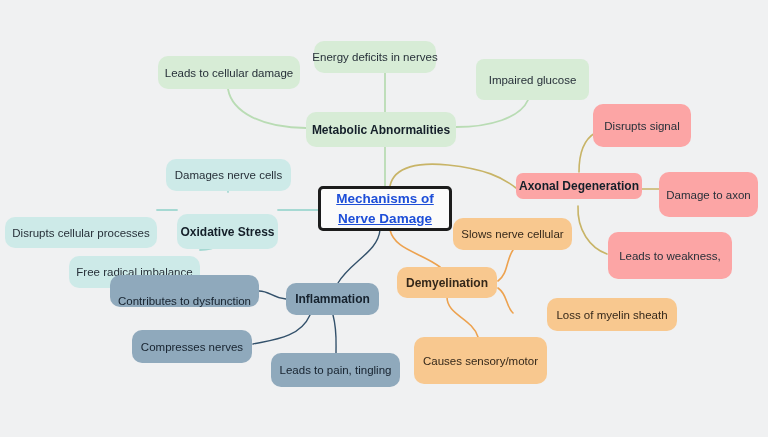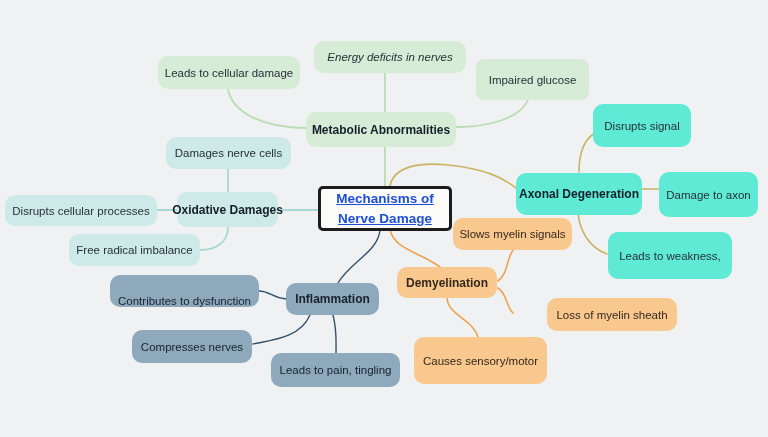--- a/index.html
+++ b/index.html
@@ -11,22 +11,22 @@
   .e-green  { stroke:#b9dcb4; stroke-width:1.8; }
   .e-teal   { stroke:#a6d9d3; stroke-width:1.8; }
   .e-tan    { stroke:#c8b467; stroke-width:1.6; }
   .e-navy   { stroke:#33516b; stroke-width:1.4; }
   .e-orange { stroke:#eda24f; stroke-width:1.6; }
 
   .node { position:absolute; z-index:2; display:flex; align-items:center; justify-content:center;
           border-radius:10px; font-size:11.5px; color:#273039; white-space:nowrap; padding:0 6px; }
   .parent { font-weight:bold; font-size:12px; color:#141f29; }
   .green  { background:#d7ecd6; }
-  .teal   { background:#cdeae8; }
-  .tan    { background:#5eead4; }
+  .teal   { background:#cdeae8;margin-top:22px; }
+  .tan    { background:#fca5a5; }
   .navy   { background:#8fa9bc; color:#16222e; }
   .orange { background:#f8c88f; color:#35281a; }
 
   .center-node { position:absolute; z-index:3; left:318px; top:186px; width:134px; height:45px;
                  background:#fbfbfa; border:3px solid #1c1c1c; border-radius:5px;
                  display:flex; flex-direction:column; align-items:center; justify-content:center;
                  font-weight:bold; font-size:13.5px; color:#1d4ed8; line-height:1.45; }
   .center-node span { display:block; text-decoration:underline; }
 </style>
 </head>
@@ -60,50 +60,50 @@
     <path class="e-orange" d="M498,281 C508,274 506,260 513,250"></path>
     <path class="e-orange" d="M498,288 C508,295 505,305 513,313"></path>
     <path class="e-orange" d="M447,297 C447,315 472,318 478,337"></path>
   </svg>
 
   <div class="center-node">
     <span>Mechanisms of</span>
     <span>Nerve Damage</span>
   </div>
 
-  <div class="node green" style="left:314px;top:41px;width:152px;height:32px;font-style:italic;">
+  <div class="node green" style="left:314px;top:41px;width:122px;height:32px;">
       <span>Energy deficits in nerves</span>
     </div>
   <div class="node green" style="left:158px;top:56px;width:142px;height:33px;">
       <span>Leads to cellular damage</span>
     </div>
   <div class="node green" style="left:476px;top:59px;width:113px;height:41px;border-radius:8px;">
       <span>Impaired glucose</span>
     </div>
   <div class="node green parent" style="left:306px;top:112px;width:150px;height:35px;">
       <span>Metabolic Abnormalities</span>
     </div>
 
   <div class="node teal" style="left:166px;top:137px;width:125px;height:32px;">
       <span>Damages nerve cells</span>
     </div>
   <div class="node teal parent" style="left:177px;top:192px;width:101px;height:35px;">
-      <span>Oxidative Damages</span>
+      <span>Oxidative Stress</span>
     </div>
   <div class="node teal" style="left:5px;top:195px;width:152px;height:31px;">
       <span>Disrupts cellular processes</span>
     </div>
   <div class="node teal" style="left:69px;top:234px;width:131px;height:32px;">
       <span>Free radical imbalance</span>
     </div>
 
   <div class="node tan" style="left:593px;top:104px;width:98px;height:43px;">
       <span>Disrupts signal</span>
     </div>
-  <div class="node tan parent" style="left:516px;top:173px;width:126px;height:42px;">
+  <div class="node tan parent" style="left:516px;top:173px;width:126px;height:26px;border-radius:7px;">
       <span>Axonal Degeneration</span>
     </div>
   <div class="node tan" style="left:659px;top:172px;width:99px;height:45px;">
       <span>Damage to axon</span>
     </div>
   <div class="node tan" style="left:608px;top:232px;width:124px;height:47px;">
       <span>Leads to weakness,</span>
     </div>
 
   <div class="node navy" style="left:110px;top:275px;width:149px;height:32px;align-items:flex-end;">
@@ -113,21 +113,21 @@
       <span>Inflammation</span>
     </div>
   <div class="node navy" style="left:132px;top:330px;width:120px;height:33px;">
       <span>Compresses nerves</span>
     </div>
   <div class="node navy" style="left:271px;top:353px;width:129px;height:34px;">
       <span>Leads to pain, tingling</span>
     </div>
 
   <div class="node orange" style="left:453px;top:218px;width:119px;height:32px;">
-      <span>Slows myelin signals</span>
+      <span>Slows nerve cellular</span>
     </div>
   <div class="node orange parent" style="left:397px;top:267px;width:100px;height:31px;">
       <span>Demyelination</span>
     </div>
   <div class="node orange" style="left:513px;top:298px;width:130px;height:33px;margin-left:34px;">
       <span>Loss of myelin sheath</span>
     </div>
   <div class="node orange" style="left:414px;top:337px;width:133px;height:47px;">
       <span>Causes sensory/motor</span>
     </div>

